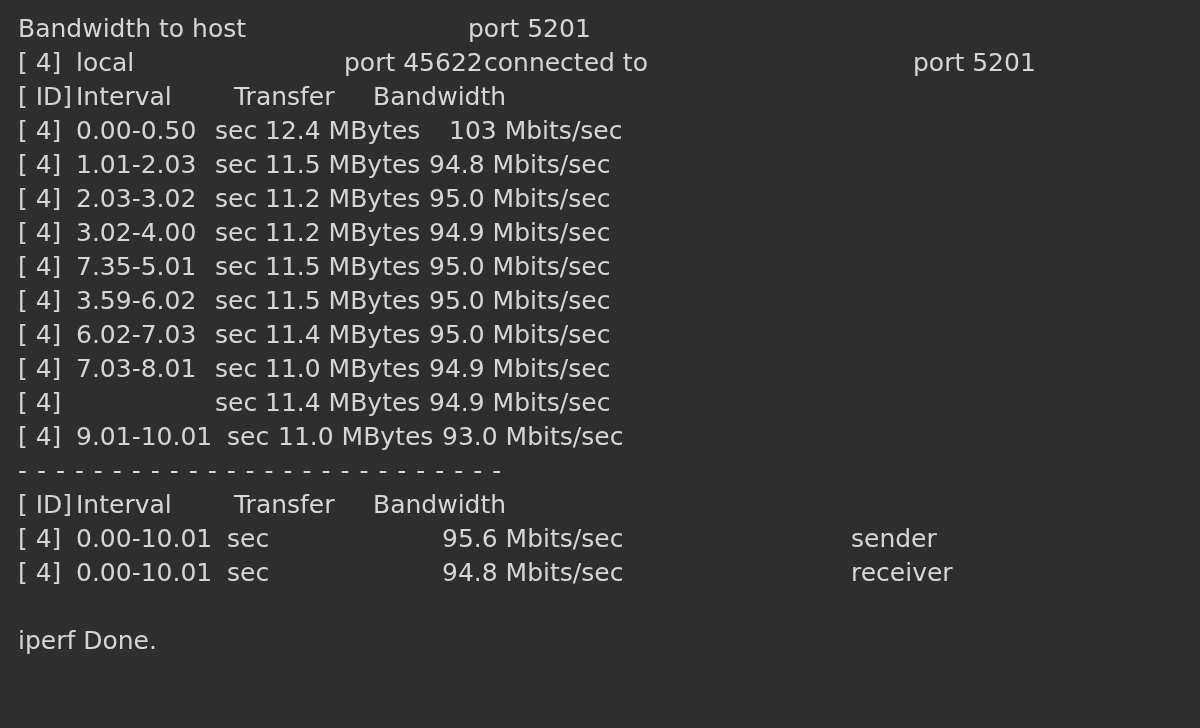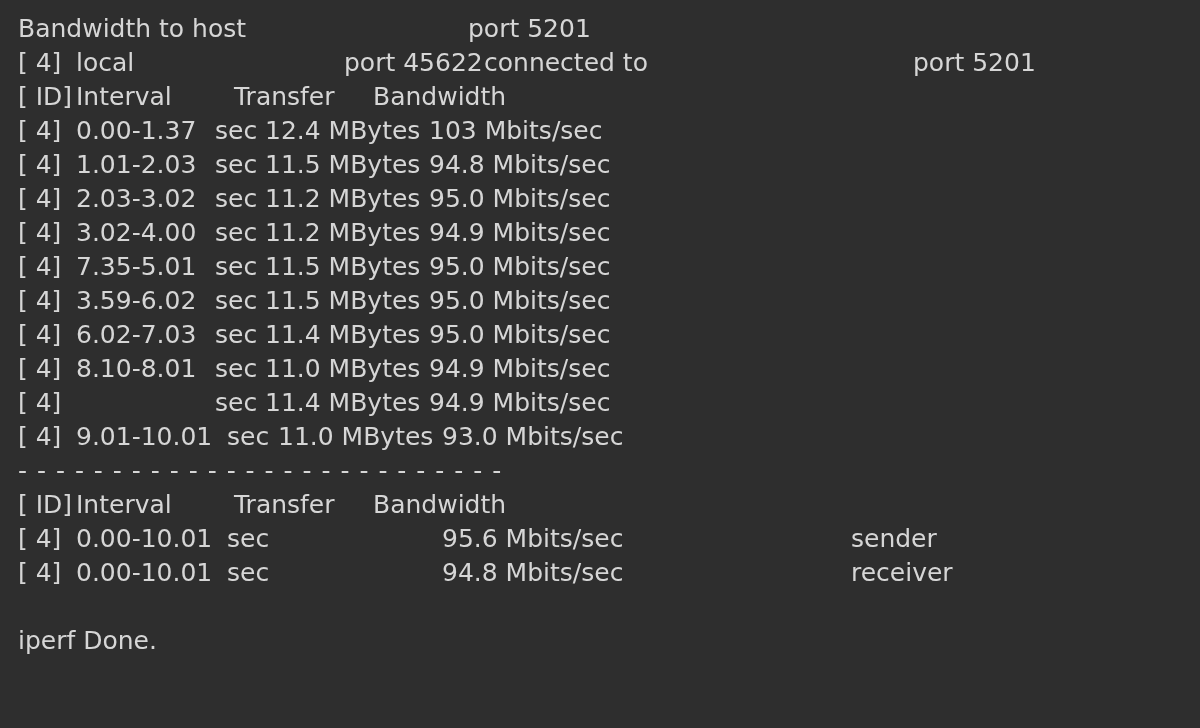--- a/index.html
+++ b/index.html
@@ -49,24 +49,24 @@
 
   <div class="line">
     <span class="seg" style="left:0px">[ ID]</span>
     <span class="seg" style="left:58px">Interval</span>
     <span class="seg" style="left:216px">Transfer</span>
     <span class="seg" style="left:355px">Bandwidth</span>
   </div>
 
   <div class="line">
     <span class="seg" style="left:0px">[  4]</span>
-    <span class="seg" style="left:58px">0.00-1.37</span>
+    <span class="seg" style="left:58px">0.00-0.50</span>
     <span class="seg" style="left:197px">sec</span>
     <span class="seg" style="left:247px">12.4 MBytes</span>
-    <span class="seg" style="left:411px">103 Mbits/sec</span>
+    <span class="seg" style="left:431px">103 Mbits/sec</span>
   </div>
   <div class="line">
     <span class="seg" style="left:0px">[  4]</span>
     <span class="seg" style="left:58px">1.01-2.03</span>
     <span class="seg" style="left:197px">sec</span>
     <span class="seg" style="left:247px">11.5 MBytes</span>
     <span class="seg" style="left:411px">94.8 Mbits/sec</span>
   </div>
   <div class="line">
     <span class="seg" style="left:0px">[  4]</span>
@@ -98,21 +98,21 @@
   </div>
   <div class="line">
     <span class="seg" style="left:0px">[  4]</span>
     <span class="seg" style="left:58px">6.02-7.03</span>
     <span class="seg" style="left:197px">sec</span>
     <span class="seg" style="left:247px">11.4 MBytes</span>
     <span class="seg" style="left:411px">95.0 Mbits/sec</span>
   </div>
   <div class="line">
     <span class="seg" style="left:0px">[  4]</span>
-    <span class="seg" style="left:58px">8.10-8.01</span>
+    <span class="seg" style="left:58px">7.03-8.01</span>
     <span class="seg" style="left:197px">sec</span>
     <span class="seg" style="left:247px">11.0 MBytes</span>
     <span class="seg" style="left:411px">94.9 Mbits/sec</span>
   </div>
   <div class="line">
     <span class="seg" style="left:0px">[  4]</span>
     <span class="seg" style="left:197px">sec</span>
     <span class="seg" style="left:247px">11.4 MBytes</span>
     <span class="seg" style="left:411px">94.9 Mbits/sec</span>
   </div>

